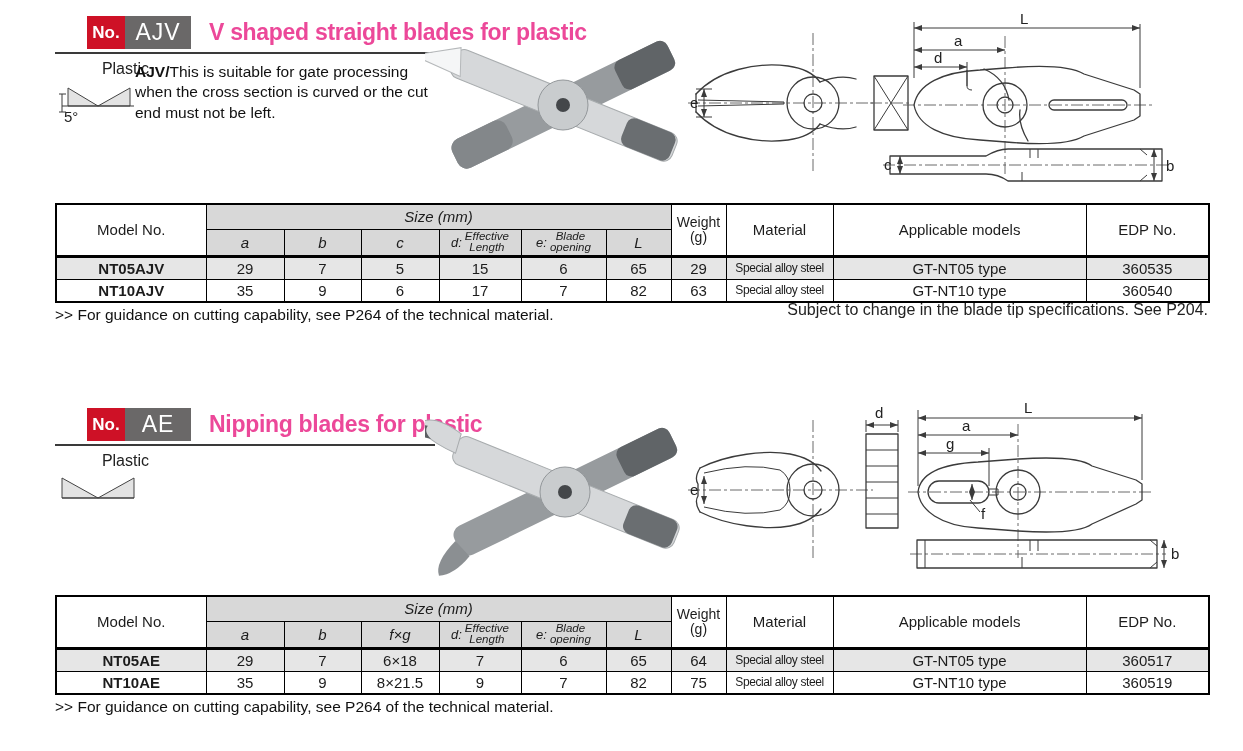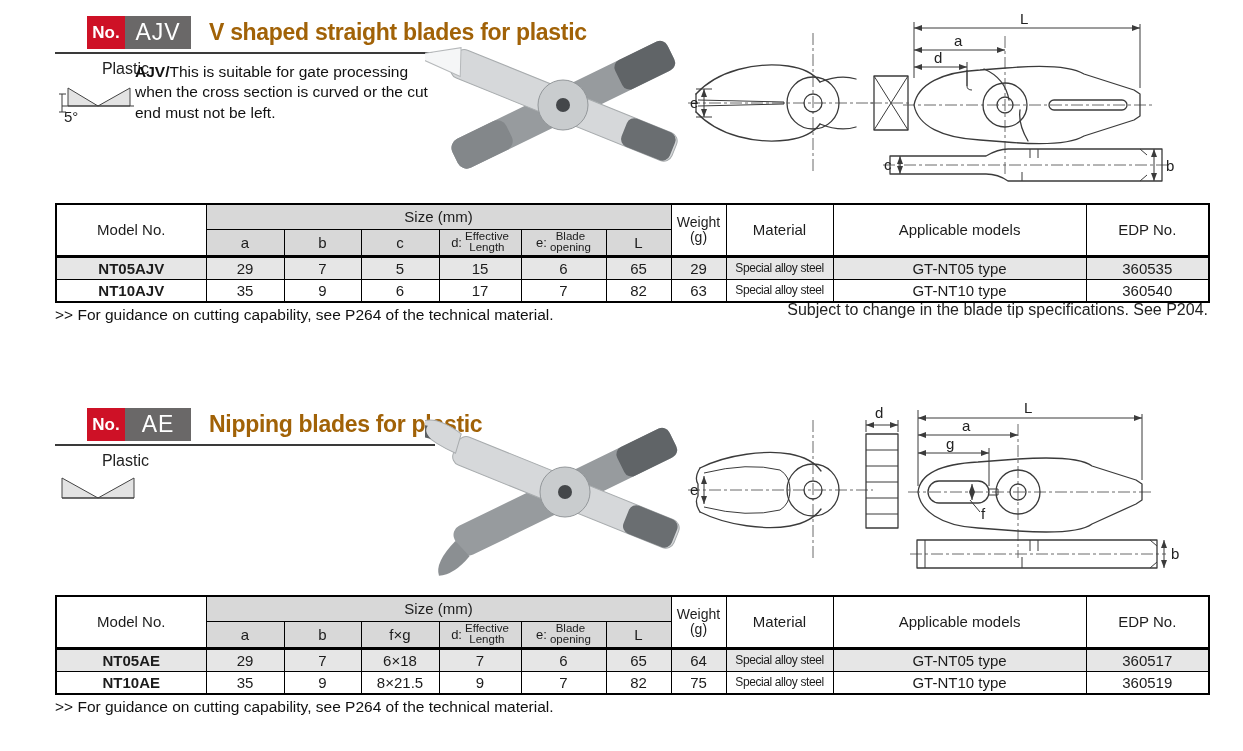--- a/index.html
+++ b/index.html
@@ -8,21 +8,21 @@
   .section{position:absolute;left:0;width:1243px;}
   #sec-ajv{top:0;height:392px;}
   #sec-ae{top:392px;height:359px;}
 
   
   .badge-row{position:absolute;left:55px;top:16px;display:flex;align-items:center;height:33px;padding-left:32px;}
   .badge-no{background:#ce1126;color:#fff;font-weight:bold;font-size:17px;
             display:flex;align-items:center;justify-content:center;width:38px;height:33px;}
   .badge-code{background:#6a6868;color:#fff;font-size:23px;letter-spacing:1px;
               display:flex;align-items:center;justify-content:center;min-width:58px;height:33px;padding:0 4px;}
-  .sec-title{margin-left:18px;font-size:23px;font-weight:bold;color:#a16207;letter-spacing:-0.3px;white-space:nowrap;}
+  .sec-title{margin-left:18px;font-size:23px;font-weight:bold;color:#ec4899;letter-spacing:-0.3px;white-space:nowrap;}
   .rule{position:absolute;left:55px;top:52px;width:380px;height:2px;background:#3a3a3a;}
 
   
   .plastic{position:absolute;left:54px;top:60px;width:95px;text-align:right;}
   .plastic-label{font-size:16px;color:#222;margin-left:10px;}
   .plastic svg{display:block;}
 
   
   .desc{position:absolute;left:135px;top:62px;width:302px;font-size:15.5px;line-height:1.32;color:#111;}
   .desc .b{font-weight:bold;}
@@ -35,21 +35,21 @@
   .dim{fill:none;stroke:#3b3b3b;stroke-width:1;}
   .dlbl{font-family:"Liberation Sans",sans-serif;font-size:15px;fill:#222;}
 
   
   table.spec{position:absolute;left:55px;top:203px;width:1153px;border-collapse:collapse;table-layout:fixed;
              border:2px solid #000;font-size:15px;}
   table.spec th,table.spec td{border:1px solid #000;padding:0 2px;text-align:center;vertical-align:middle;overflow:hidden;white-space:nowrap;}
   table.spec thead tr.grp{height:25px;}
   table.spec thead tr.sub{height:27px;}
   table.spec thead th{font-weight:normal;font-size:15px;background:#fff;}
-  table.spec thead th.g{background:#d8d8d8;}
+  table.spec thead th.g{background:#d8d8d8;font-style:italic;}
   table.spec thead tr.sub th{border-bottom:3px solid #000;}
   table.spec thead th.rs{border-bottom:3px solid #000;}
   table.spec tbody tr{height:23px;}
   table.spec tbody tr.r0{background:#e6e6e6;}
   td.model{font-weight:bold;margin-top:15px;}
   td.al,th.al{text-align:left;padding-left:10px;}
   td.mat{font-size:12px;letter-spacing:-0.4px;}
   .stk span{display:block;line-height:1.05;font-size:14px;}
   .combo{display:flex;align-items:center;justify-content:center;gap:3px;}
   .combo .pre{font-size:13px;}

